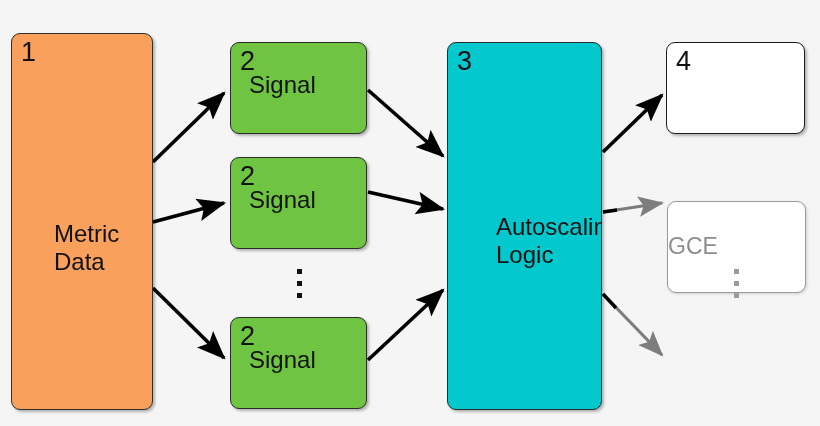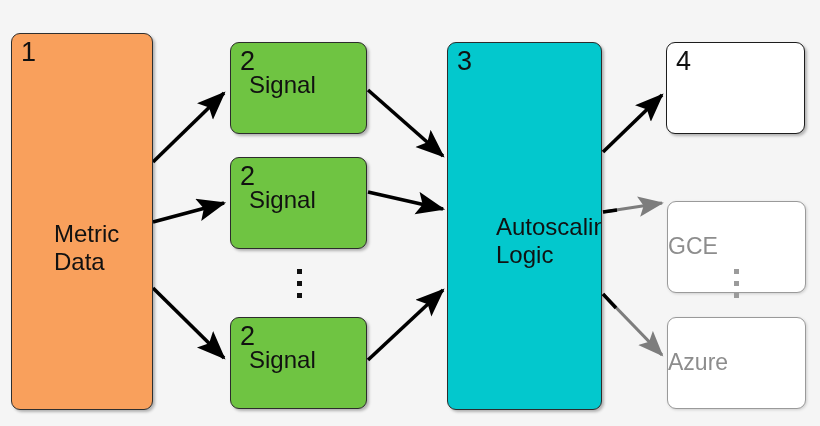--- a/index.html
+++ b/index.html
@@ -207,23 +207,20 @@
   </div>
 
   <div class="node node-provider" id="node-aws">
     <span class="badge">4</span>
   </div>
 
   <div class="node node-provider node-disabled" id="node-gce">
     <span class="node-label">GCE</span>
   </div>
 
-  <div class="node node-provider node-disabled" id="node-azure">
-    <span class="node-label">Azure</span>
-  </div>
 
   <div class="ellipsis" id="ellipsis-signals">
     <span></span>
     <span></span>
     <span></span>
   </div>
 
   <div class="ellipsis" id="ellipsis-providers">
     <span></span>
     <span></span>

